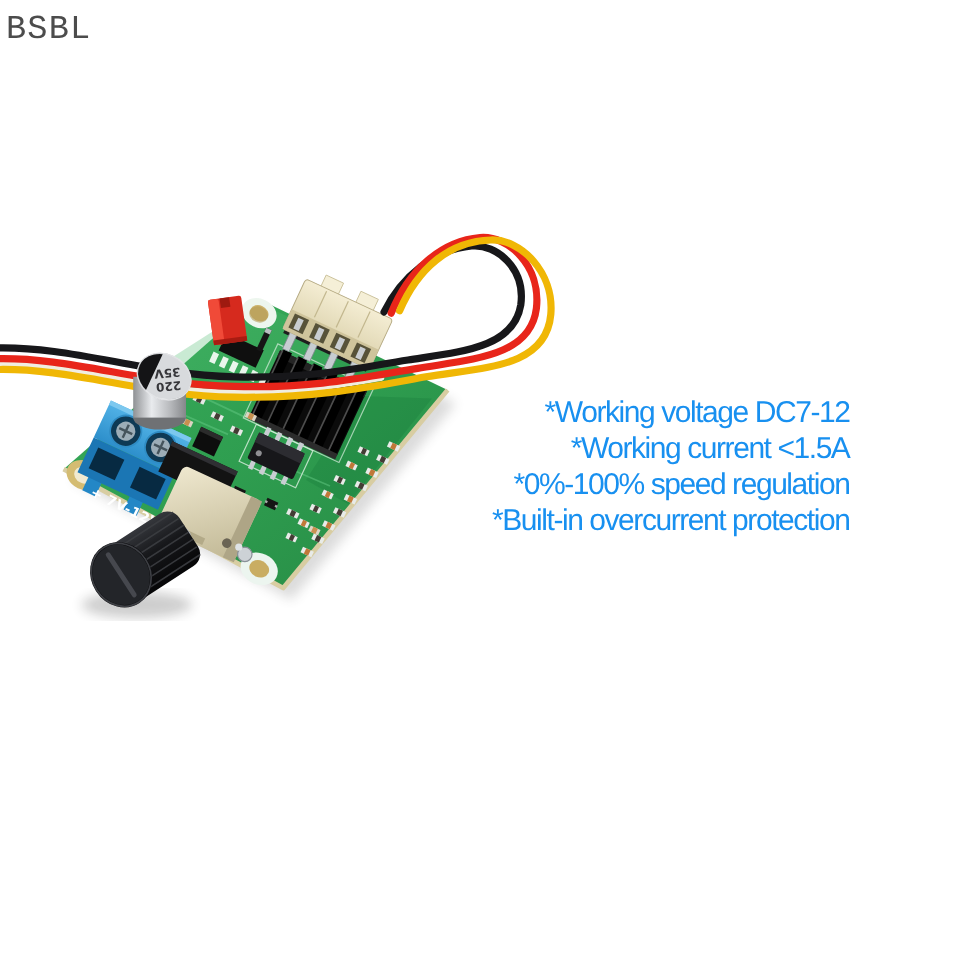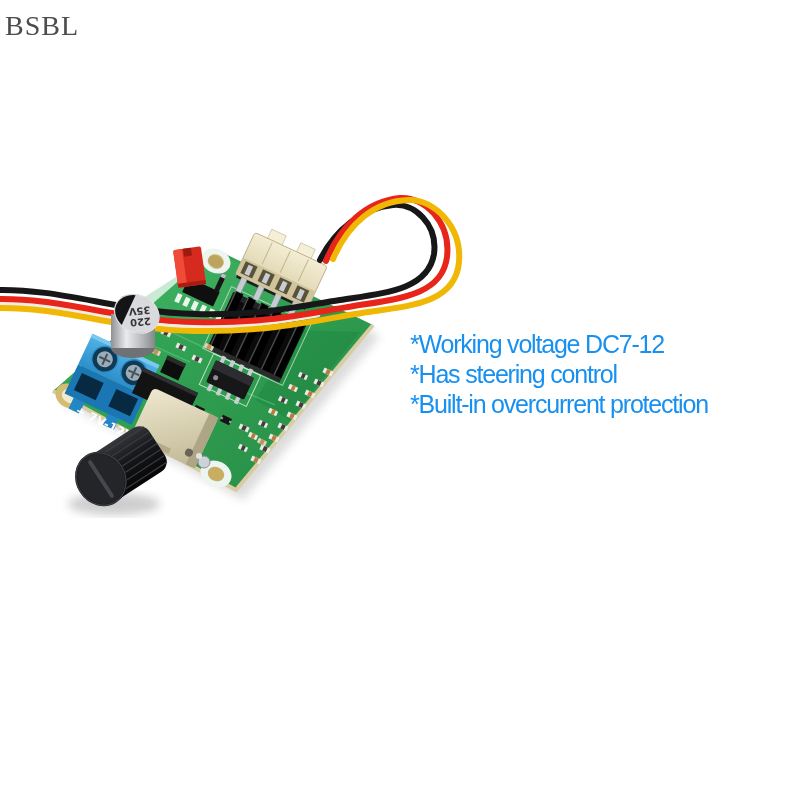--- a/index.html
+++ b/index.html
@@ -1,34 +1,35 @@
 <!DOCTYPE html>
 <html><head>
 <meta charset="utf-8">
 <style>
   html,body{margin:0;padding:0;background:#ffffff;}
   body{width:800px;height:800px;position:relative;overflow:hidden;
        font-family:"Liberation Sans",sans-serif;}
   .logo{position:absolute;left:5px;top:10px;font-size:28px;color:#4c4c4c;
-        font-family:Liberation Serif, serif;letter-spacing:1px;font-weight:500;}
+        font-family:Liberation Mono, monospace;letter-spacing:1px;font-weight:500;}
   .specs{position:absolute;left:410px;top:329px;color:#1890f0;
          font-size:25px;line-height:30px;letter-spacing:-1.2px;
          white-space:nowrap;font-weight:500;}
-  .specs div{height:30px;}
+  .specs div{height:30px;text-align:right;}
   svg{position:absolute;left:0;top:0;}
   text{font-family:"DejaVu Sans",sans-serif;}
 </style>
 </head>
 <body>
 
 <div class="logo">BSBL</div>
 
 <div class="specs">
   <div>*Working voltage DC7-12</div>
-  <div>*Has steering control</div>
+  <div>*Working current &lt;1.5A</div>
+  <div>*0%-100% speed regulation</div>
   <div>*Built-in overcurrent protection</div>
 </div>
 
 <svg width="800" height="800" viewBox="0 0 800 800">
   <defs>
     <linearGradient id="pcbg" x1="0" y1="0" x2="1" y2="1">
       <stop offset="0" stop-color="#3aae5d"></stop>
         <stop offset="0.5" stop-color="#2f9e50"></stop>
         <stop offset="1" stop-color="#268a44"></stop>
     </linearGradient>

